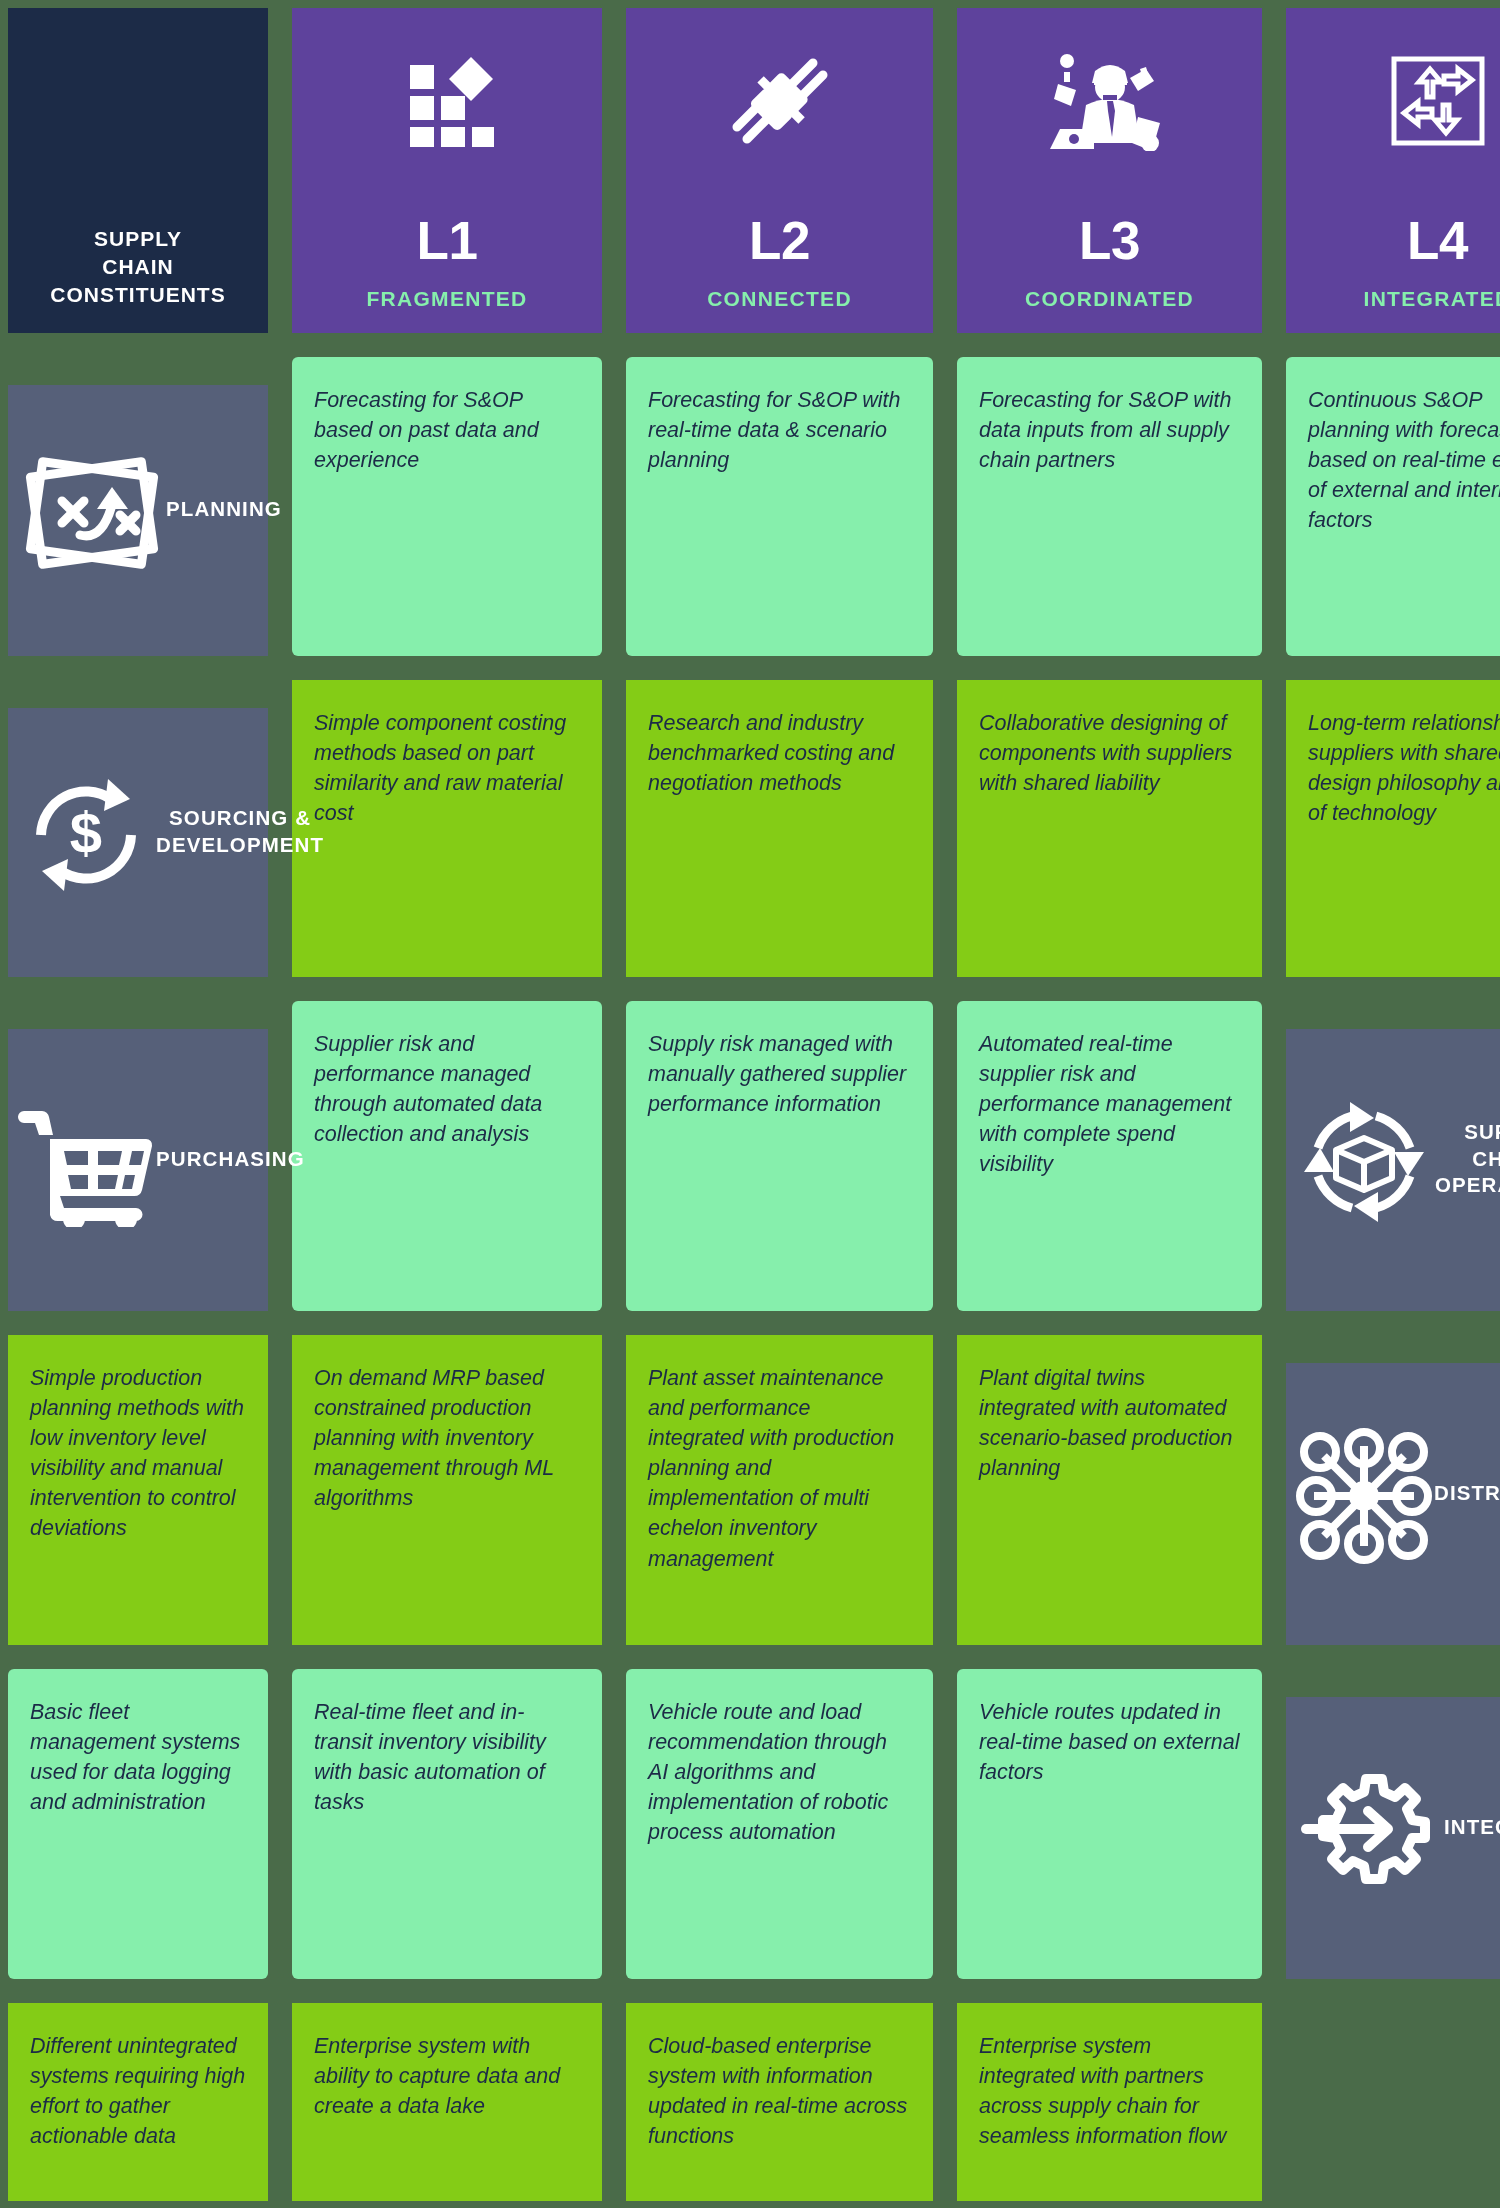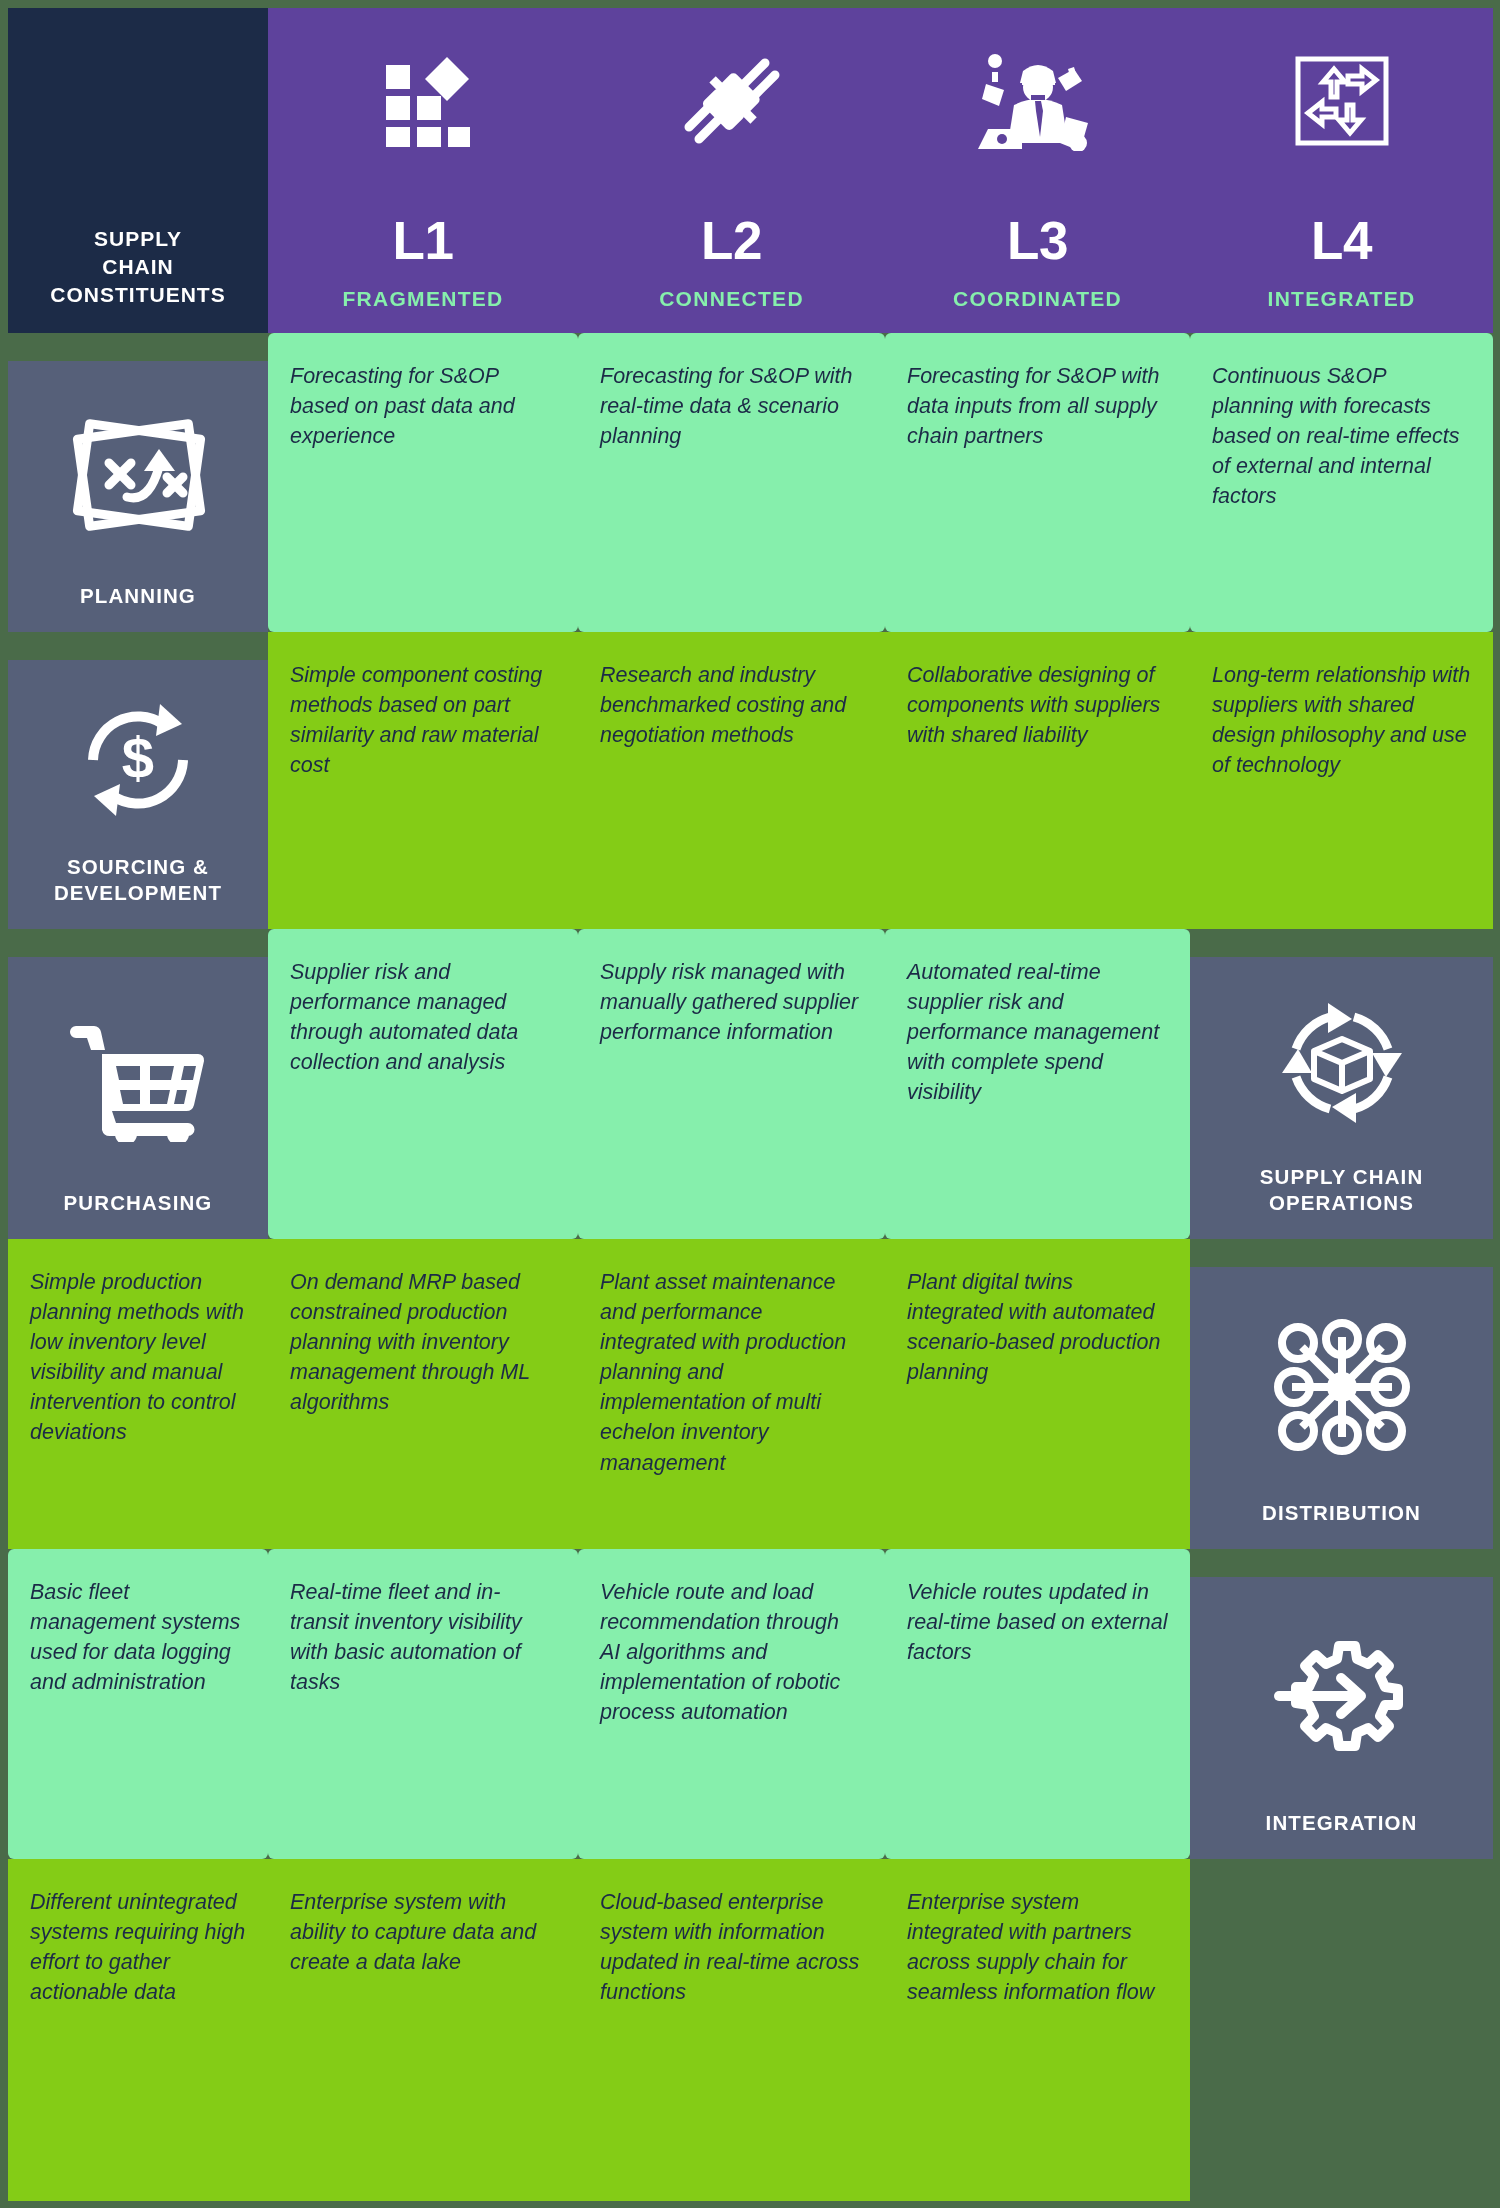--- a/index.html
+++ b/index.html
@@ -10,21 +10,21 @@
     font-family: "Liberation Sans", sans-serif;
     overflow: hidden;
   }
   #matrix {
     width: 1500px;
     height: 2208px;
     background: #4a6b49;
     display: grid;
     grid-template-columns: 260px 310px 307px 305px 303px;
     grid-template-rows: 325px 299px 297px 310px 310px 310px;
-    gap: 0;
+    gap: 24px;
     padding: 8px 7px 7px 8px;
   }
 
   
   .corner-cell {
     background: #1c2b47;
     display: flex;
     flex-direction: column;
     justify-content: flex-end;
     align-items: center;
@@ -72,21 +72,21 @@
     font-weight: bold;
     letter-spacing: 1.3px;
     margin-top: 20px;
     text-align: right;
   }
 
   
   .row-label {
     background: #566079;
     display: flex;
-    flex-direction: column;
+    flex-direction: row;
     align-items: center;
     padding: 0 8px 22px 8px;
     position: relative;
     margin-top: 28px;
   }
   .row-icon {
     flex: 1;
     display: flex;
     align-items: center;
     justify-content: center;

